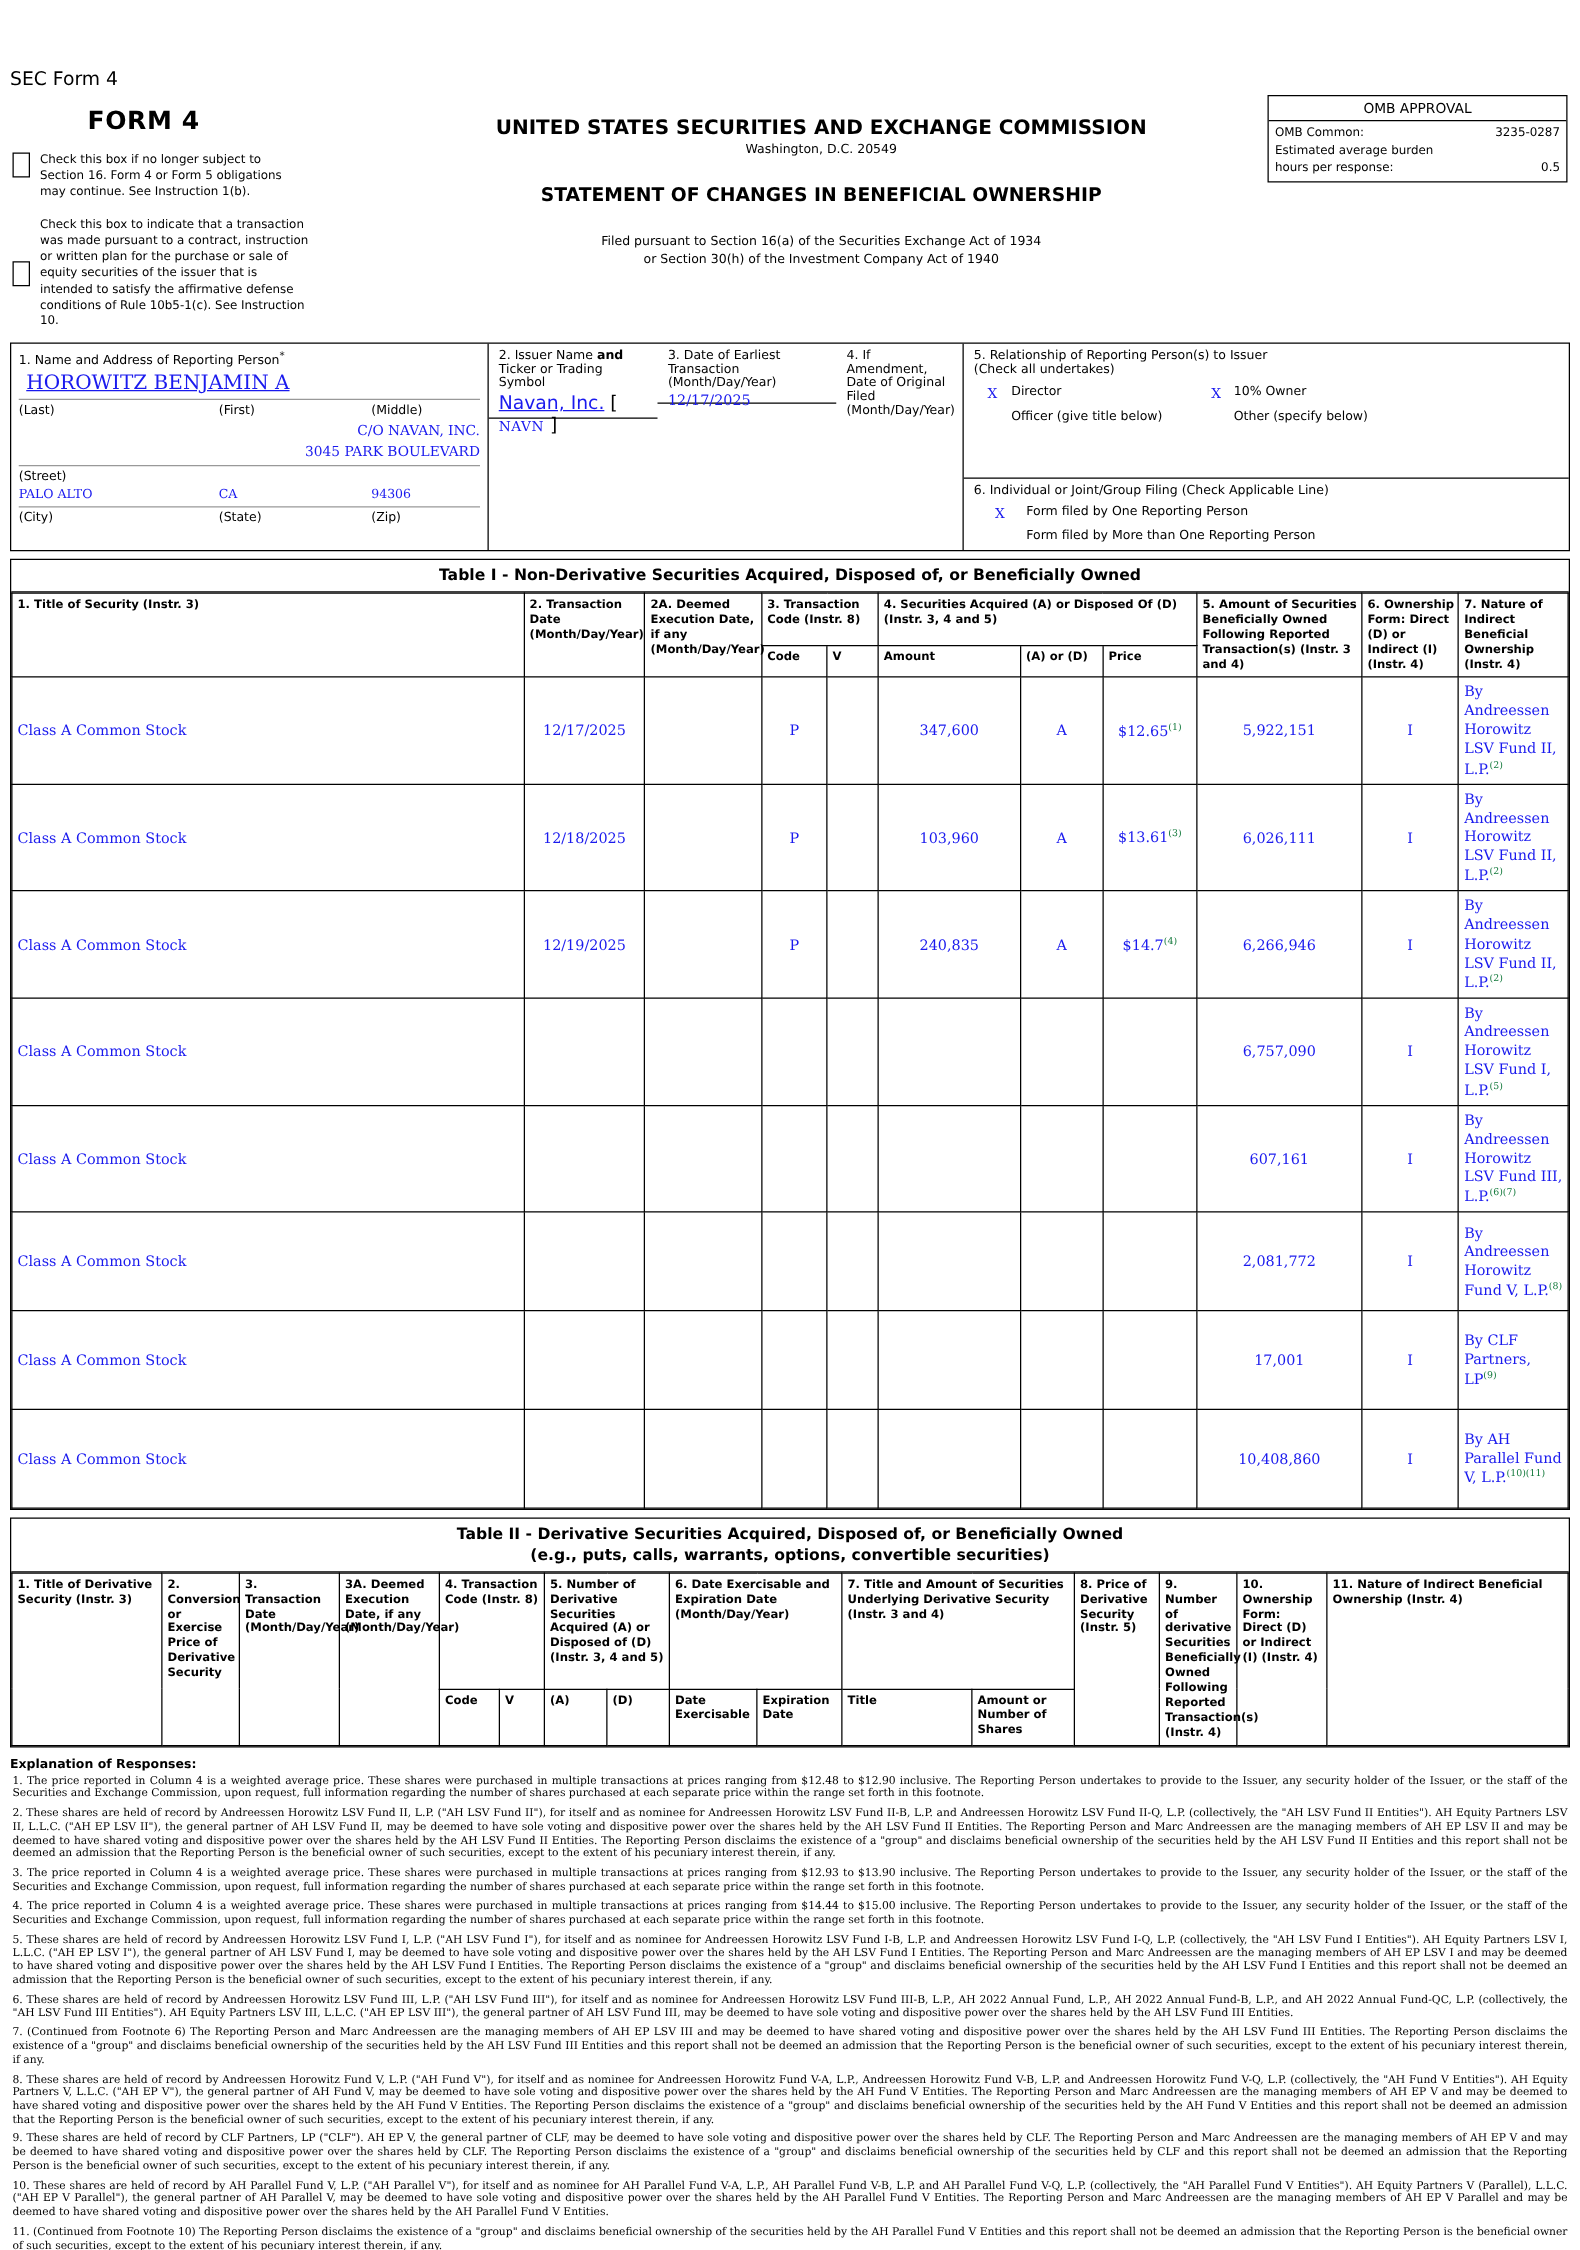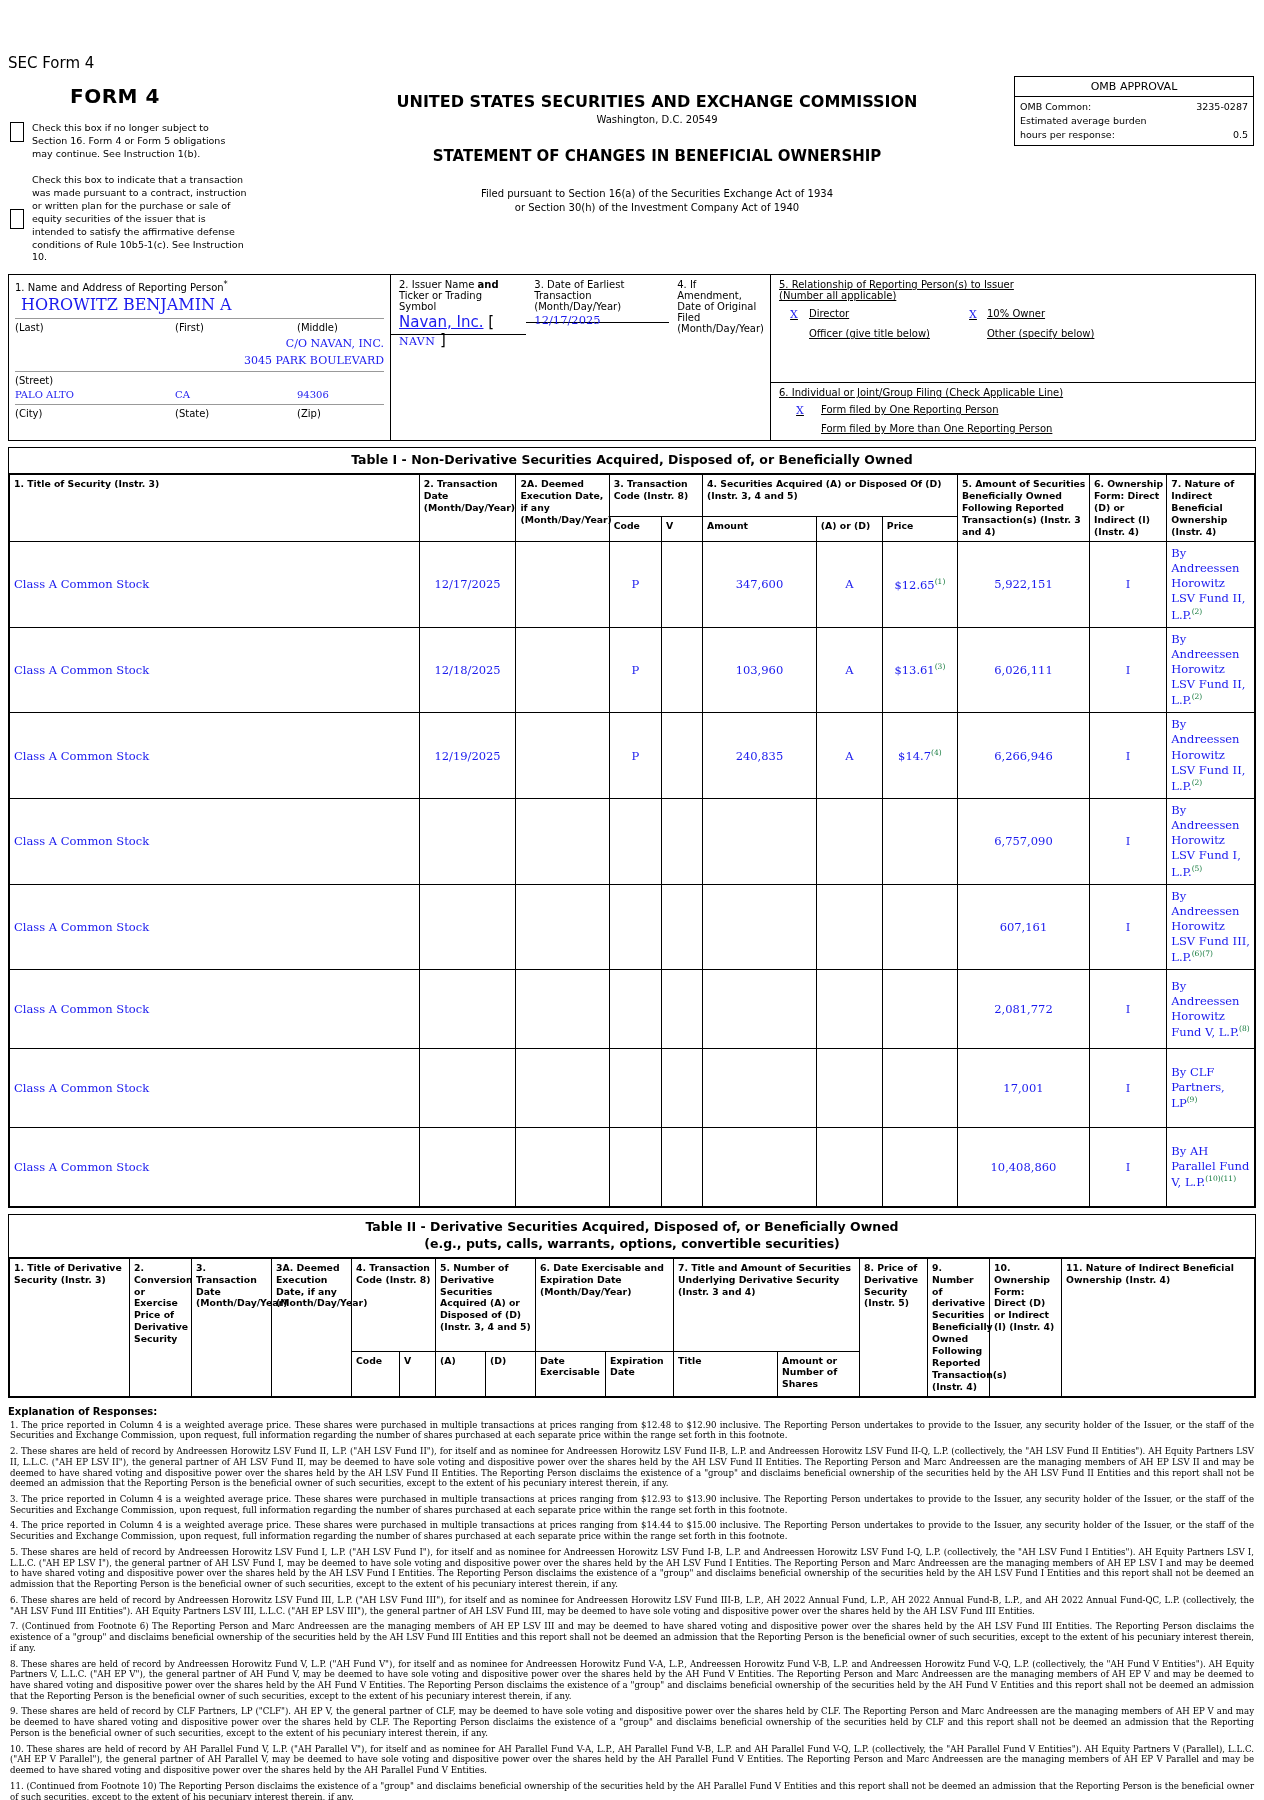--- a/index.html
+++ b/index.html
@@ -38,24 +38,24 @@
   .omb-t { text-align:center; font-size:11px; padding:3px 0; border-bottom:1.5px solid #000;}
   .omb-b { padding:3px 5px 4px 5px; font-size:9.5px; line-height:1.45; }
   .omb-line { display:flex; justify-content:space-between; }
 
   
   .idwrap { margin:10px 8px 0 8px; border:1.5px solid #000; display:flex; }
   .idwrap > div { border-right:1.5px solid #000; }
   .idwrap > div:last-child { border-right:none; }
   .col1 { width:382px; padding:4px 6px 2px 6px; }
   .col2 { width:380px; display:flex; flex-direction:row; }
-  .col3 { flex:1; display:flex; flex-direction:column;text-decoration:underline; }
+  .col3 { flex:1; display:flex; flex-direction:column; }
 
   .fl { font-size:10px; }
-  .bigname { font-size:16px; margin:2px 0 0 6px; }
+  .bigname { font-size:16px; text-decoration:underline; margin:2px 0 0 6px; }
   .hr { border-top:1px solid #999; margin:4px 0 3px 0; }
   .namerow { display:flex; font-size:10px; }
   .namerow span:nth-child(1){ width:160px; }
   .namerow span:nth-child(2){ width:122px; }
   .addr { font-size:11px; margin:4px 0 2px 2px;text-align:right; }
   .cityrow { display:flex; font-size:10px; margin:3px 0; }
   .cityrow span:nth-child(1){ width:160px; }
   .cityrow span:nth-child(2){ width:122px; }
 
   .cell { padding:4px 6px 6px 8px; border-bottom:1.5px solid #000; }
@@ -204,21 +204,21 @@
       </div>
       <div class="cell c2c">
         <div class="fl">4. If Amendment, Date of Original Filed (Month/Day/Year)</div>
         <div class="dval serif blue"></div>
       </div>
     </div>
 
     <div class="col3">
       <div class="cell c3a">
         <div class="fl">5. Relationship of Reporting Person(s) to Issuer</div>
-        <div class="fl">(Number all applicable)</div>
+        <div class="fl">(Check all undertakes)</div>
         <div class="relrow">
           <span class="relx blue">X</span>
           <span class="rellbl">Director</span>
           <span class="relx2 blue">X</span>
           <span>10% Owner</span>
         </div>
         <div class="relrow">
           <span class="relx blue"></span>
           <span class="rellbl">Officer (give title below)</span>
           <span class="relx2 blue"></span>

